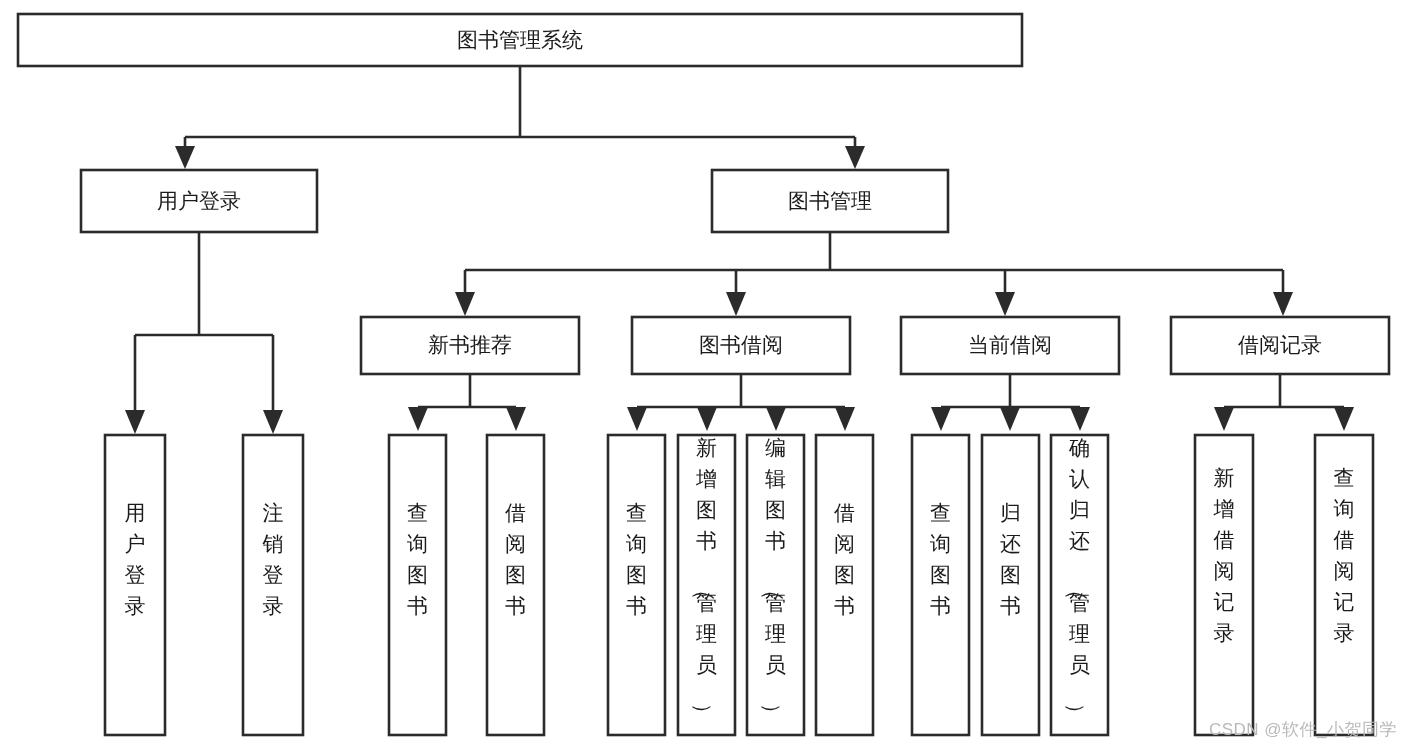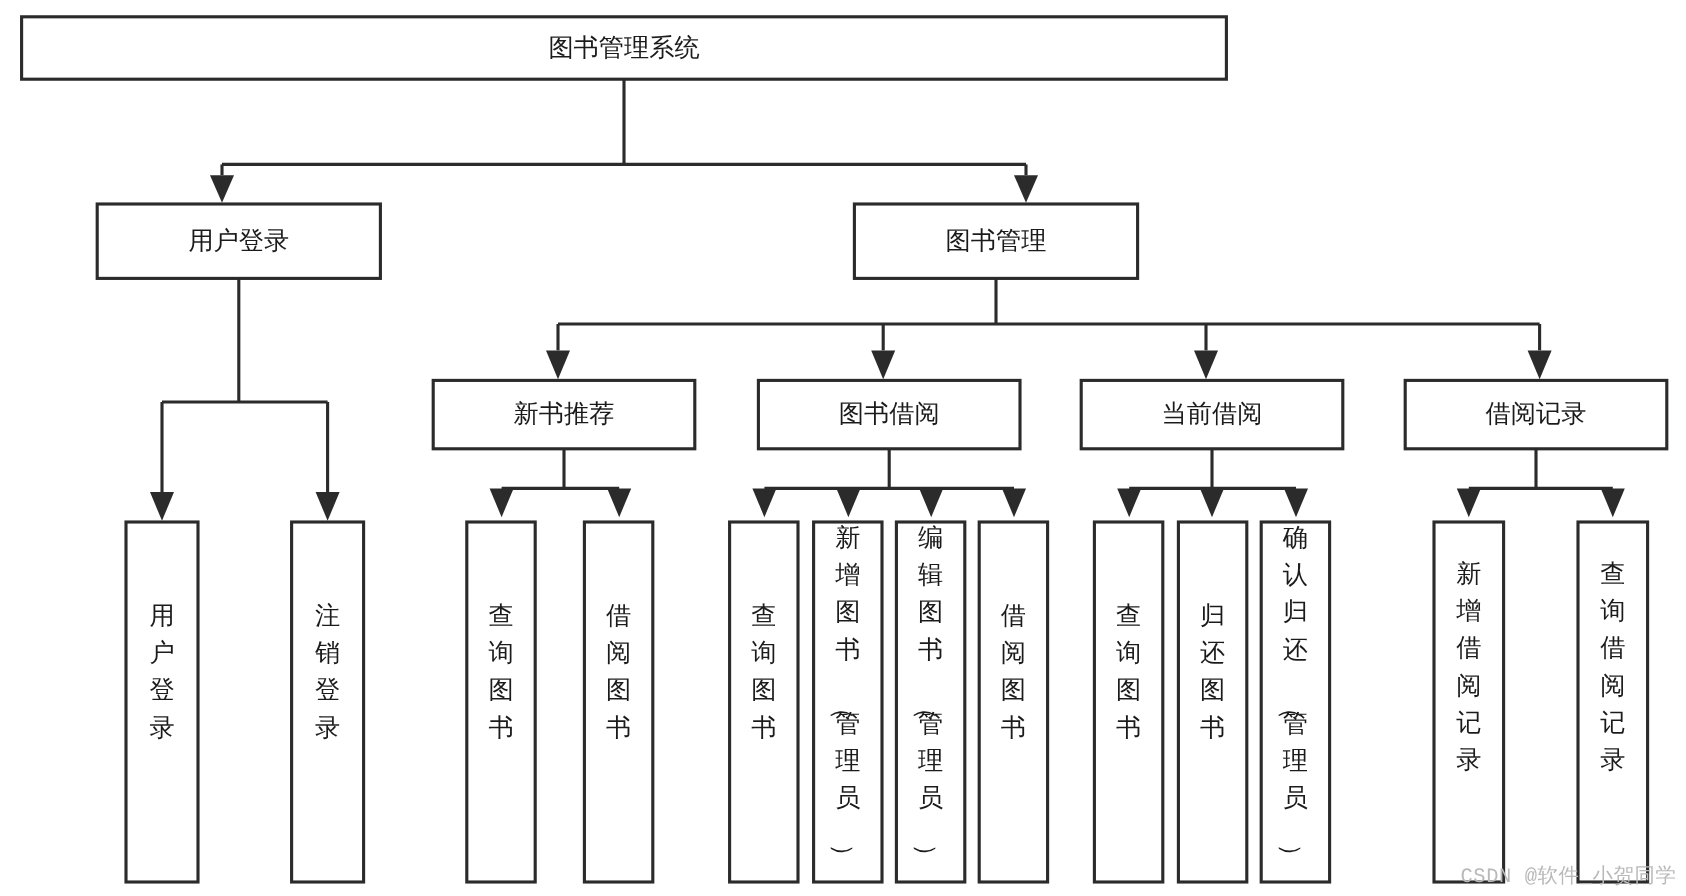--- a/index.html
+++ b/index.html
@@ -51,21 +51,21 @@
     stroke-linecap: butt;
   }
   .arrow-head {
     fill: #2b2b2b;
     stroke: none;
   }
   .watermark {
     position: absolute;
     right: 8px;
     bottom: 6px;
-    font-family: Liberation Mono, monospace;
+    font-family: Liberation Sans, sans-serif;
     font-size: 17px;
     color: #b9b9b9;
     white-space: nowrap;
     letter-spacing: 0.5px;
     user-select: none;
   }
 </style>
 </head>
 <body>
 

